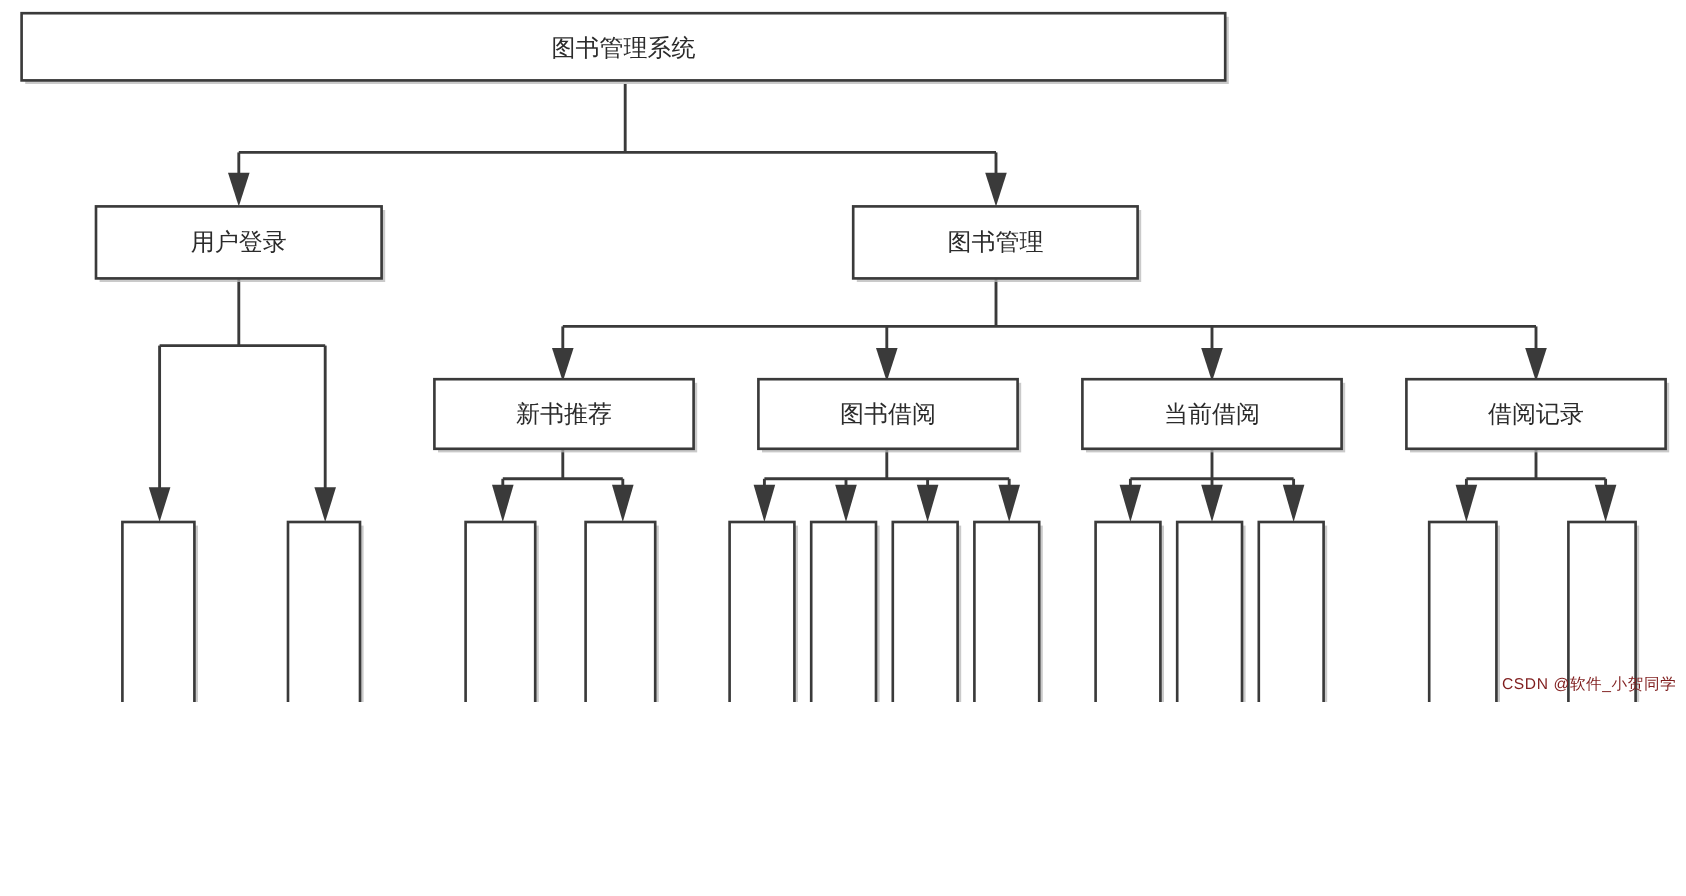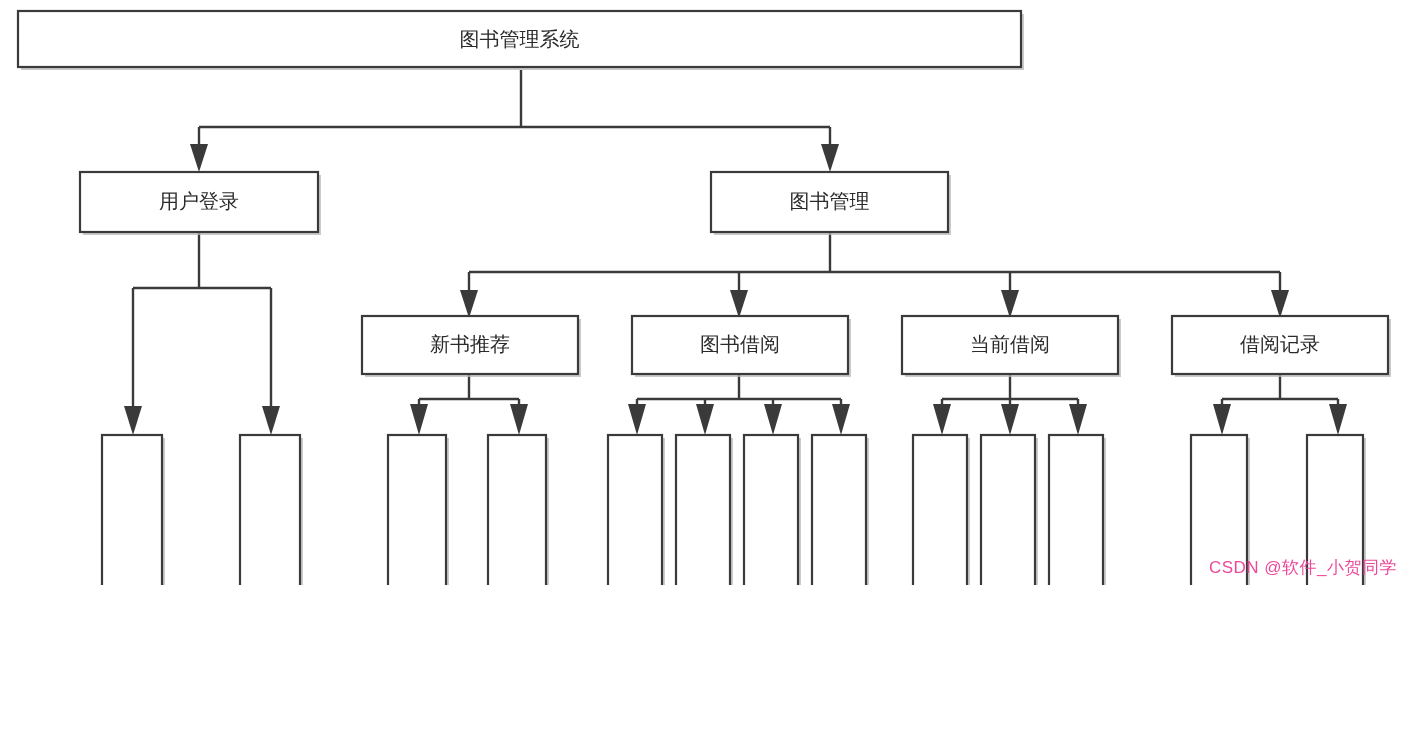--- a/index.html
+++ b/index.html
@@ -66,22 +66,22 @@
     display: flex;
     align-items: flex-start;
     justify-content: center;
     pointer-events: none;
   }
   .watermark {
     position: absolute;
     right: 8px;
     bottom: 6px;
     font-family: "Liberation Sans", "DejaVu Sans", sans-serif;
-    font-size: 17px;
-    color: #ec4899;
+    font-size: 13px;
+    color: #7f1d1d;
     letter-spacing: 0.5px;
     white-space: nowrap;
   }
 </style>
 </head>
 <body>
 
 <div id="diagram-root">
 
   <svg class="tree-canvas" viewBox="0 0 1405 747">

